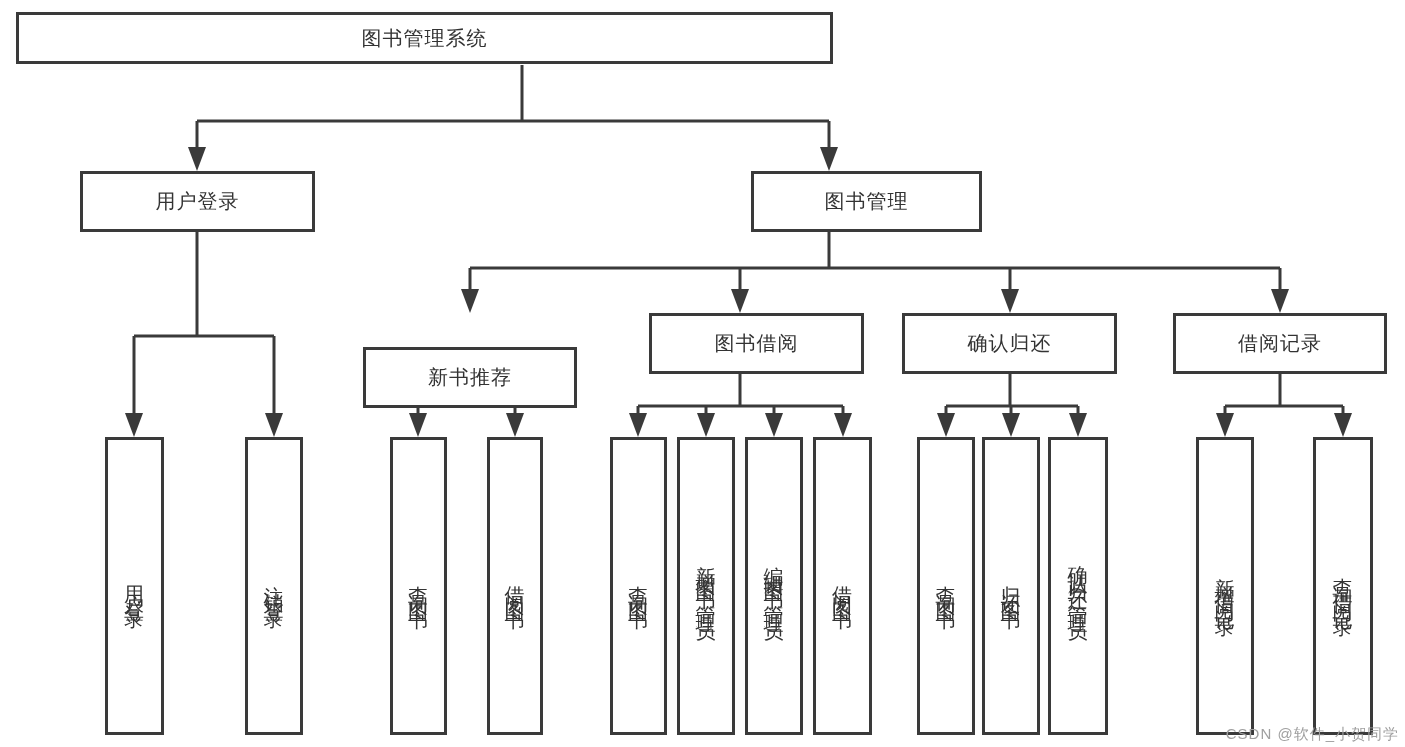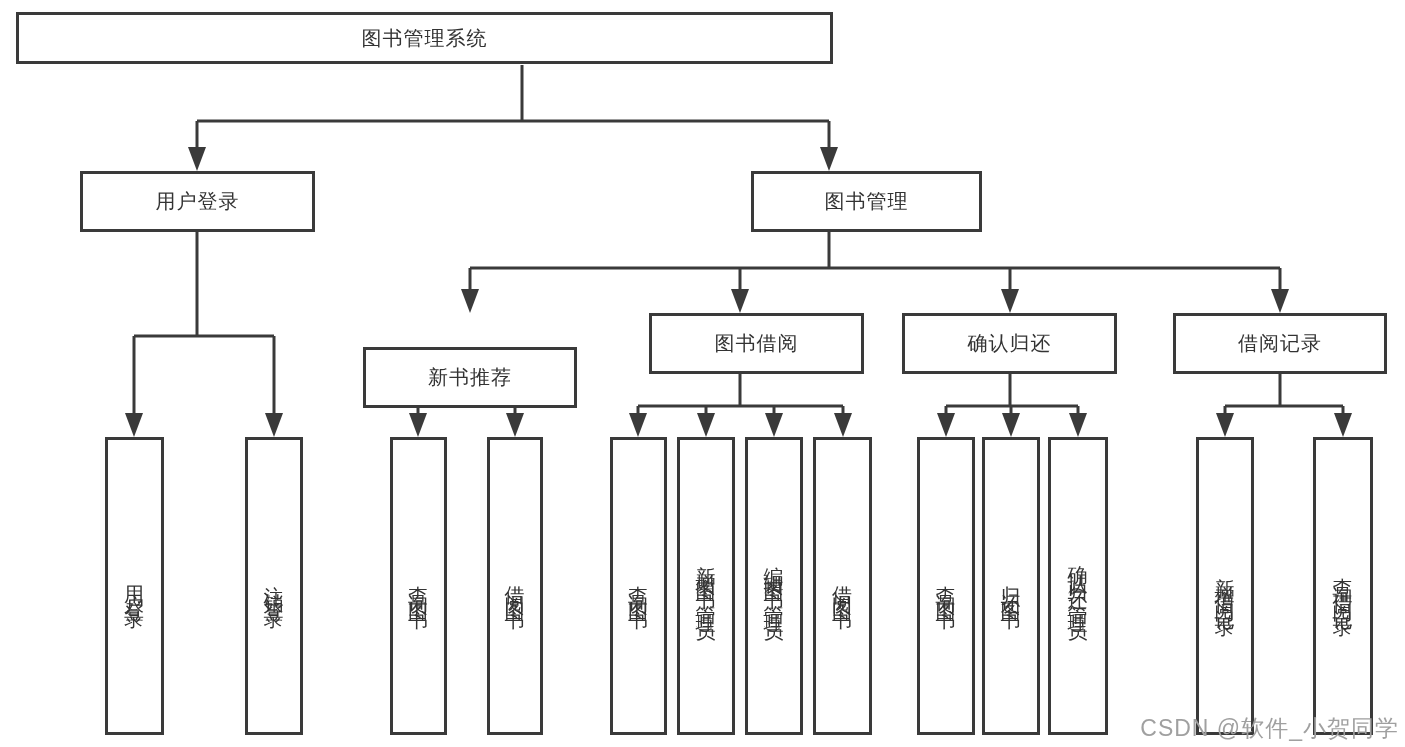--- a/index.html
+++ b/index.html
@@ -45,21 +45,21 @@
   .lf4  { left:610px;  top:437px; width:57px; height:298px; }
   .lf5  { left:677px;  top:437px; width:58px; height:298px; }
   .lf6  { left:745px;  top:437px; width:58px; height:298px; }
   .lf7  { left:813px;  top:437px; width:59px; height:298px; }
   .lf8  { left:917px;  top:437px; width:58px; height:298px; }
   .lf9  { left:982px;  top:437px; width:58px; height:298px; }
   .lf10 { left:1048px; top:437px; width:60px; height:298px; }
   .lf11 { left:1196px; top:437px; width:58px; height:298px; }
   .lf12 { left:1313px; top:437px; width:60px; height:298px; }
   .watermark {
-    position:absolute; right:6px; bottom:3px; font-size:23px;
+    position:absolute; right:6px; bottom:3px; font-size:15px;
     color:var(--watermark); letter-spacing:1px; z-index:5;
   }
 </style>
 </head>
 <body>
 
 <div class="canvas">
 
   <svg class="connectors" viewBox="0 0 1405 747" xmlns="http://www.w3.org/2000/svg" aria-hidden="true">
 

